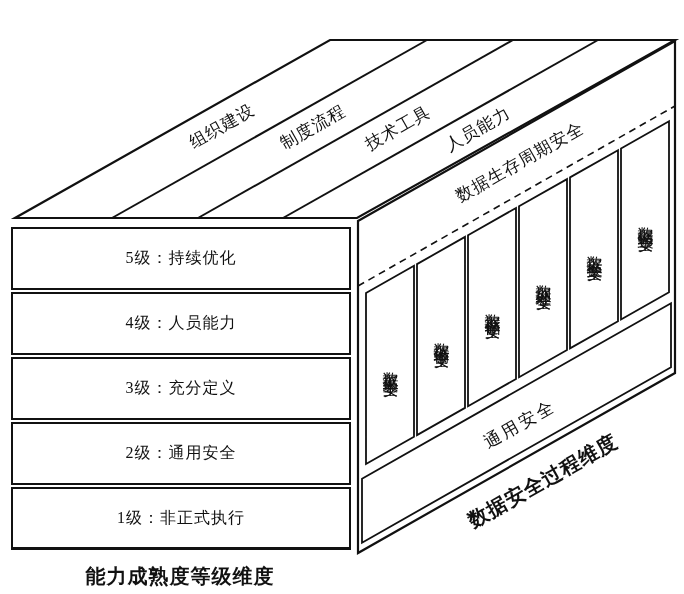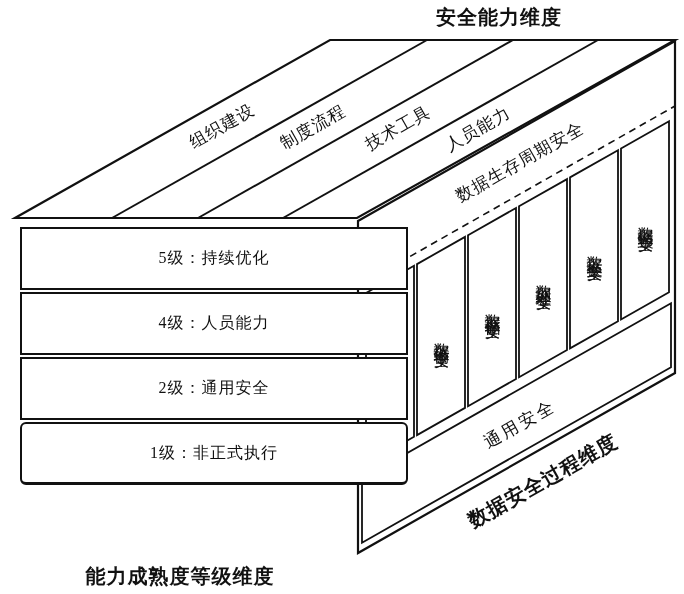--- a/index.html
+++ b/index.html
@@ -40,35 +40,35 @@
     writing-mode: vertical-rl;
     text-orientation: upright;
     font-size: 16px;
     letter-spacing: 2px;
     font-family: "Liberation Serif", serif;
     color: #111111;
   }
 
   .maturity-face {
     position: absolute;
-    left: 20px;
+    left: 11px;
     top: 227px;
-    width: 388px;
+    width: 340px;
   }
   .level-row {
     box-sizing: border-box;
     height: 63px;
     margin-bottom: 2px;
     border: 2px solid #111111;
     background: #ffffff;
     display: flex;
     align-items: center;
     justify-content: center;
   }
-  .level-row:last-child { border-bottom-width: 3px; margin-bottom: 16px; border-radius: 6px; }
+  .level-row:last-child { border-bottom-width: 3px; margin-bottom: 16px; }
   .level-row span {
     font-size: 16px;
     letter-spacing: 1px;
     font-family: "Liberation Serif", serif;
     color: #111111;
   }
 </style>
 </head>
 <body>
 
@@ -87,21 +87,20 @@
     <polygon points="366,293 414,265.8 414,436.8 366,464" fill="#ffffff" stroke="#111111" stroke-width="1.8"></polygon>
     <polygon points="417,264.1 465,236.9 465,407.9 417,435.1" fill="#ffffff" stroke="#111111" stroke-width="1.8"></polygon>
     <polygon points="468,235.2 516,208 516,379 468,406.2" fill="#ffffff" stroke="#111111" stroke-width="1.8"></polygon>
     <polygon points="519,206.3 567,179.1 567,350.1 519,377.3" fill="#ffffff" stroke="#111111" stroke-width="1.8"></polygon>
     <polygon points="570,177.4 618,150.2 618,321.2 570,348.4" fill="#ffffff" stroke="#111111" stroke-width="1.8"></polygon>
     <polygon points="621,148.5 669,121.3 669,292.3 621,319.5" fill="#ffffff" stroke="#111111" stroke-width="1.8"></polygon>
 
     <polygon points="362,478.7 671,303.2 671,367.2 362,542.7" fill="#ffffff" stroke="#111111" stroke-width="1.8"></polygon>
   </svg>
 
-  <div class="lbl axis-title" style="left:499px; top:17px;">安全能力维度</div>
 
   <div class="lbl slant band-lbl" style="left:222px; top:126px;">组织建设</div>
   <div class="lbl slant band-lbl" style="left:313px; top:127px;">制度流程</div>
   <div class="lbl slant band-lbl" style="left:398px; top:128px;">技术工具</div>
   <div class="lbl slant band-lbl" style="left:478px; top:129px;">人员能力</div>
 
   <div class="lbl slant band-lbl" style="left:520px; top:162px;">数据生存周期安全</div>
 
   <div class="vcol-lbl" style="left:390px; top:365px;">数据采集安全</div>
   <div class="vcol-lbl" style="left:441px; top:336px;">数据传输安全</div>
@@ -115,20 +114,23 @@
   <div class="lbl slant axis-title" style="left:543px; top:481px;">数据安全过程维度</div>
 
   <div class="maturity-face">
     <div class="level-row">
       <span>5级：持续优化</span>
     </div>
     <div class="level-row">
       <span>4级：人员能力</span>
     </div>
     <div class="level-row">
+      <span>3级：充分定义</span>
+    </div>
+    <div class="level-row">
       <span>2级：通用安全</span>
     </div>
     <div class="level-row">
       <span>1级：非正式执行</span>
     </div>
   </div>
 
   <div class="lbl axis-title" style="left:180px; top:576px;">能力成熟度等级维度</div>
 
 </div>

